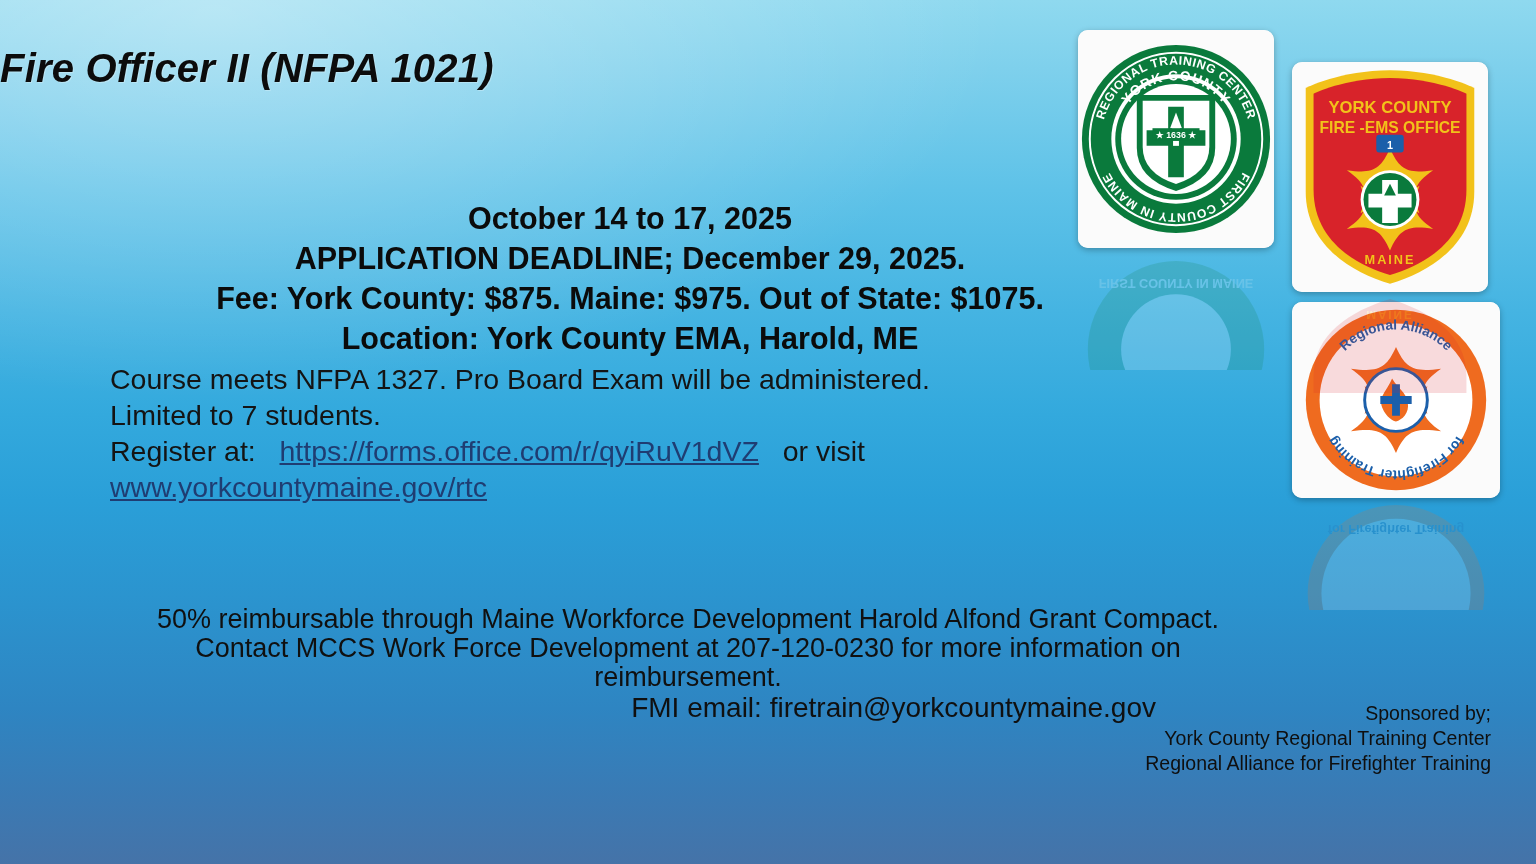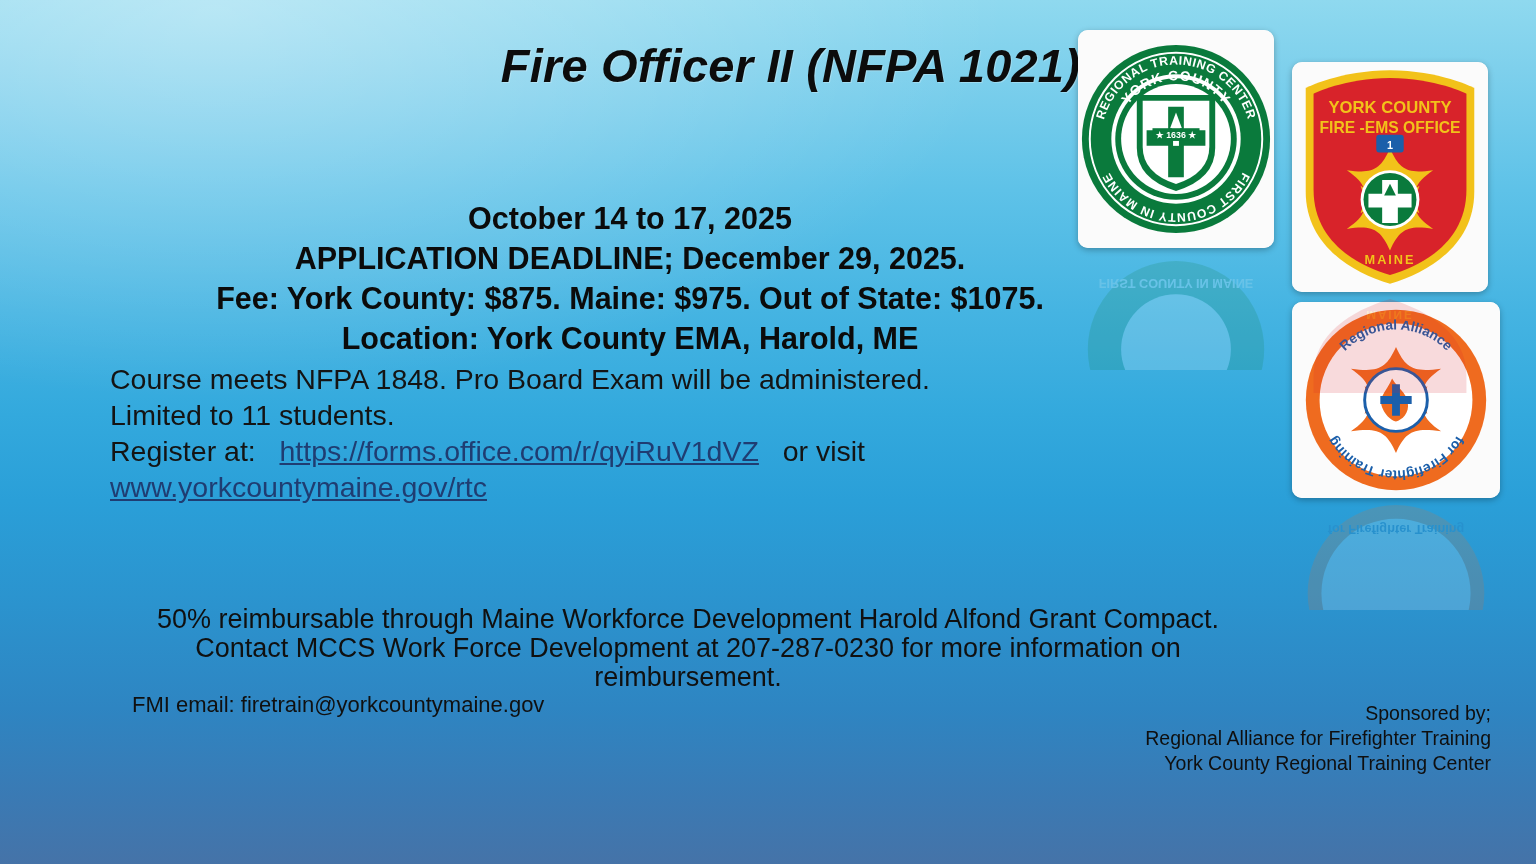--- a/index.html
+++ b/index.html
@@ -31,26 +31,26 @@
     position: absolute;
     left: -10%; top: -20%;
     width: 80%; height: 70%;
     background: radial-gradient(ellipse at 30% 30%, rgba(255,255,255,0.38), rgba(255,255,255,0) 65%);
     pointer-events: none;
   }
 
   
   .title {
     position: absolute;
-    left: 0; top: 38px;
+    left: 0; top: 46px;
     width: 1080px;
-    text-align: right;
+    text-align: left;
     font-style: italic;
     font-weight: bold;
-    font-size: 47px;
+    font-size: 40px;
     color: #0c0c0c;
     letter-spacing: 0.2px;
     text-shadow: 1px 1px 0 rgba(255,255,255,0.25);
   }
 
   
   .details {
     position: absolute;
     left: 120px; top: 178px;
     width: 1020px;
@@ -90,24 +90,24 @@
     width: 1160px;
     text-align: center;
     font-size: 27px;
     line-height: 29px;
     color: #101010;
   }
 
   
   .fmi {
     position: absolute;
-    left: 132px; top: 692px;
+    left: 116px; top: 692px;
     width: 1040px;
-    text-align: left;
-    font-size: 22px;
+    text-align: right;
+    font-size: 28px;
     color: #101010;
   }
 
   
   .sponsor {
     position: absolute;
     right: 45px; bottom: 88px;
     text-align: right;
     font-size: 19.5px;
     line-height: 25px;
@@ -146,45 +146,45 @@
   <div class="title">Fire Officer II (NFPA 1021)</div>
 
   <div class="details">
     <div>October 14 to 17, 2025</div>
     <div>APPLICATION DEADLINE; December 29, 2025.</div>
     <div>Fee: York County: $875. Maine: $975. Out of State: $1075.</div>
     <div>Location: York County EMA, Harold, ME</div>
   </div>
 
   <div class="body-block">
-    <div class="line">Course meets NFPA 1848. Pro Board Exam will be administered.</div>
-    <div class="line">Limited to 11 students.</div>
+    <div class="line">Course meets NFPA 1327. Pro Board Exam will be administered.</div>
+    <div class="line">Limited to 7 students.</div>
     <div class="line">
       <span>Register at:</span>
       <span>&nbsp;</span>
       <a class="link" href="#">https://forms.office.com/r/qyiRuV1dVZ</a>
       <span>&nbsp;</span>
       <span>or visit</span>
     </div>
     <div class="line">
       <a class="link2" href="#">www.yorkcountymaine.gov/rtc</a>
     </div>
   </div>
 
   <div class="note">
     <div>50% reimbursable through Maine Workforce Development Harold Alfond Grant Compact.</div>
-    <div>Contact MCCS Work Force Development at 207-287-0230 for more information on reimbursement.</div>
+    <div>Contact MCCS Work Force Development at 207-120-0230 for more information on reimbursement.</div>
   </div>
 
   <div class="fmi">FMI email: firetrain@yorkcountymaine.gov</div>
 
   <div class="sponsor">
     <div>Sponsored by;</div>
+    <div>York County Regional Training Center</div>
     <div>Regional Alliance for Firefighter Training</div>
-    <div>York County Regional Training Center</div>
   </div>
 
   <div class="logo" id="logo-rtc">
     <svg viewBox="0 0 200 222" width="196" height="218">
       <rect x="0" y="0" width="200" height="222" fill="#fbfbfb"></rect>
       <circle cx="100" cy="111" r="96" fill="#0a7a3c"></circle>
       <circle cx="100" cy="111" r="88" fill="none" stroke="#ffffff" stroke-width="2"></circle>
       <circle cx="100" cy="111" r="66" fill="#ffffff"></circle>
       <circle cx="100" cy="111" r="62" fill="#0a7a3c"></circle>
       <circle cx="100" cy="111" r="56" fill="#ffffff"></circle>

